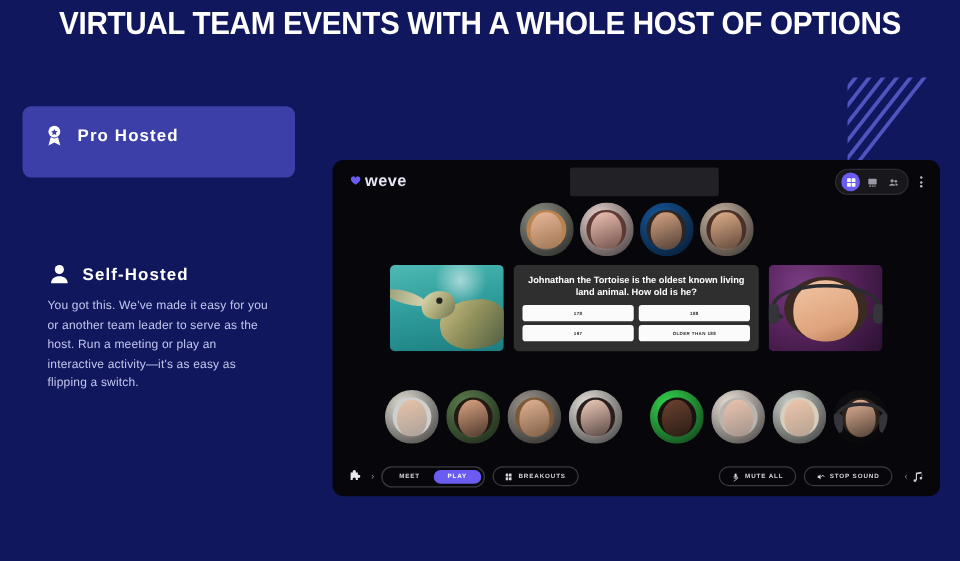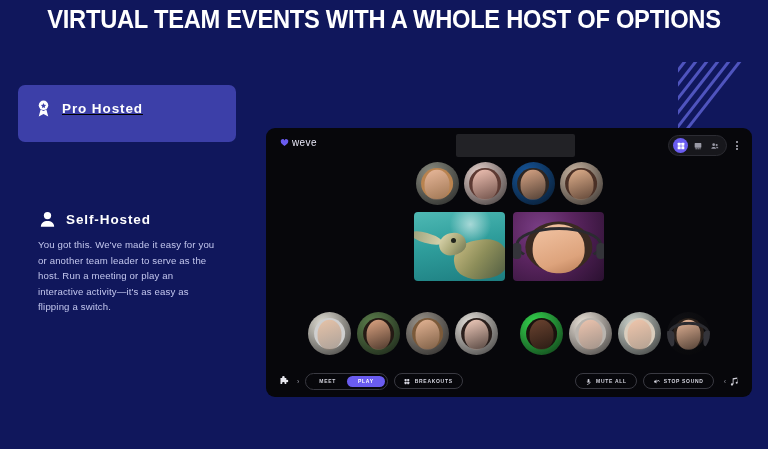--- a/index.html
+++ b/index.html
@@ -25,21 +25,21 @@
     position:absolute; top:5px; left:0; width:768px;
     text-align:center; color:#ffffff;
     font-size:25.5px; font-weight:bold; letter-spacing:-.3px;
     transform:scaleX(.93); transform-origin:center top;
     white-space:nowrap;
   }
 
   
   .cards { position:absolute; top:85px; left:18px; width:218px; }
   .card { padding:14px 16px 16px 16px; border-radius:7px; margin-bottom:12px; }
-  .card.highlight { background:#3c3fa8;text-decoration:underline; }
+  .card.highlight { background:#3c3fa8; }
   .card.plain { background:transparent; padding-left:20px; }
   .card-head { display:flex; align-items:center; gap:9px; margin-bottom:8px; }
   .card-ico { width:19px; height:19px; flex:0 0 19px; color:#ffffff; }
   .card-ico svg { width:100%; height:100%; display:block; fill:#ffffff; }
   .card-title {
     color:#ffffff; font-size:13.5px; font-weight:bold; letter-spacing:.9px;
   }
   .card-body {
     color:#cfd2f2; font-size:9.6px; line-height:15.5px; letter-spacing:.15px;
   }
@@ -52,21 +52,21 @@
   }
 
   
   .app-top {
     position:relative; height:30px;
   }
   .logo { position:absolute; left:14px; top:9px; display:flex; align-items:center; gap:3px; }
   .logo-mark { width:9px; height:9px; }
   .logo-mark svg { width:100%; height:100%; display:block; fill:#6a5cf0; }
   .logo-word {
-    color:#e7e6f6; font-size:10px; font-weight:normal; letter-spacing:.4px;
+    color:#e7e6f6; font-size:13px; font-weight:bold; letter-spacing:.4px;
   }
   .title-placeholder {
     position:absolute; left:190px; top:6px; width:119px; height:23px;
     background:#222226; border-radius:2px;
   }
   .top-right { position:absolute; right:10px; top:7px; display:flex; align-items:center; gap:5px; }
   .seg {
     display:flex; align-items:center; gap:2px;
     background:#17171c; border:1px solid #2c2c33; border-radius:11px;
     padding:2px 4px;
@@ -328,20 +328,29 @@
 
     <div class="vid-panel">
       <div class="turtle-water">
         <div class="turtle-body"></div>
         <div class="turtle-fin"></div>
         <div class="turtle-head"></div>
         <div class="turtle-eye"></div>
       </div>
     </div>
 
+    <div class="quiz">
+      <div class="quiz-q">Johnathan the Tortoise is the oldest known living land animal. How old is he?</div>
+      <div class="quiz-grid">
+        <div class="quiz-a">178</div>
+        <div class="quiz-a">188</div>
+        <div class="quiz-a">197</div>
+        <div class="quiz-a">OLDER THAN 188</div>
+      </div>
+    </div>
 
     <div class="vid-panel">
       <div class="ph">
         <div class="bg" style="background:radial-gradient(circle at 30% 25%,#7a3f86 0%,#5b2560 40%,#2a1030 100%);"></div>
         <div class="hair" style="background:#3a2a22;"></div>
         <div class="head" style="background:linear-gradient(160deg,#f3c5a5 0%,#dda37c 70%,#b87d58 100%);"></div>
         <div class="hs"></div>
       </div>
     </div>
   </div>

